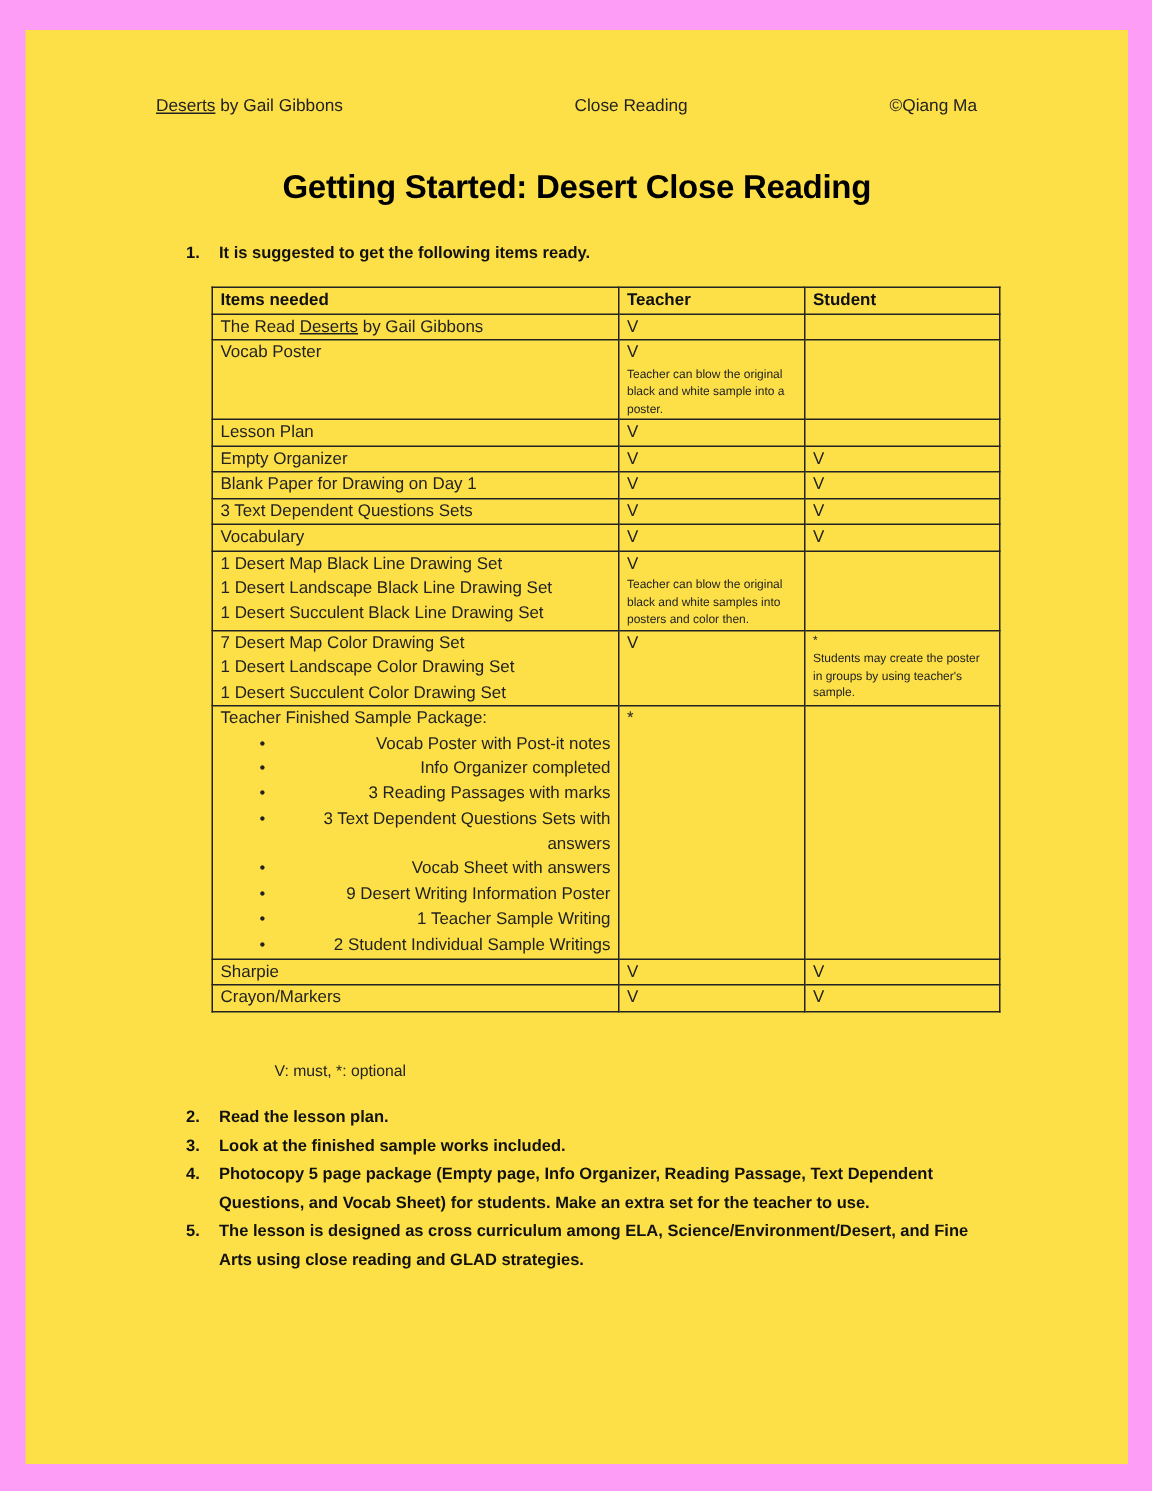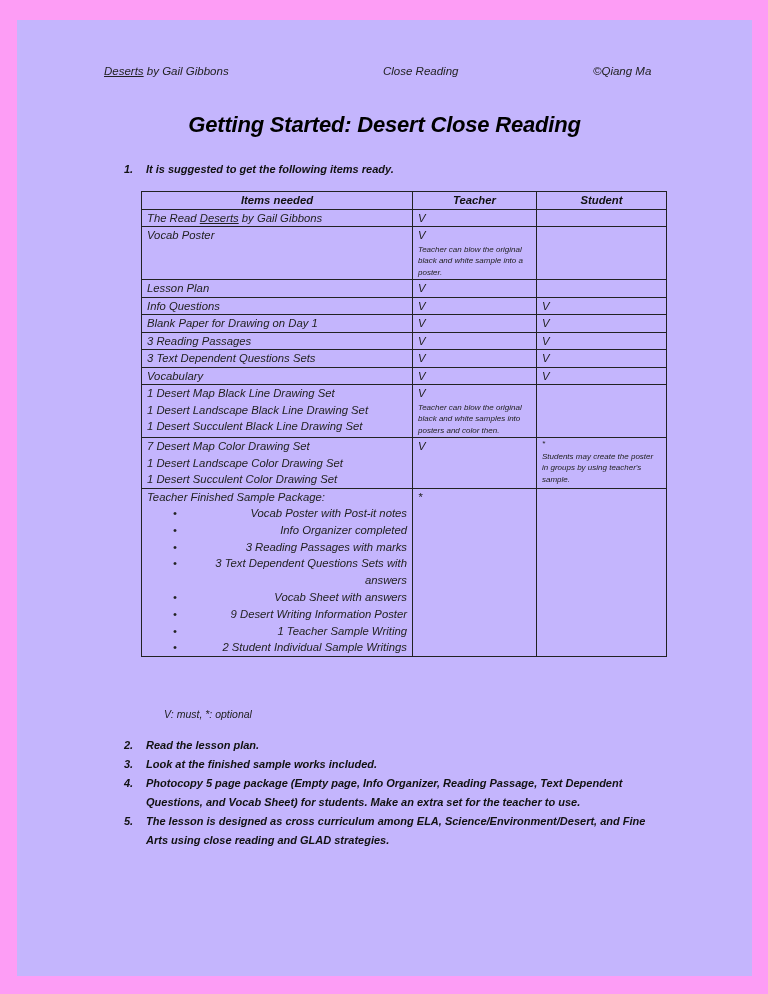--- a/index.html
+++ b/index.html
@@ -1,21 +1,21 @@
 <!DOCTYPE html>
 <html><head>
 <meta charset="utf-8">
 <style>
   html, body { margin:0; padding:0; }
   body {
     width:768px; height:994px; background:#fd9df5; position:relative; overflow:hidden;
     font-family:"Liberation Sans", "DejaVu Sans", sans-serif; color:#111;
   }
   .page {
-    position:absolute; left:17px; top:20px; width:735px; height:956px; background:#c4b5fd;font-style:italic;
+    position:absolute; left:17px; top:20px; width:735px; height:956px; background:#fde047;
   }
   .hdr { position:absolute; top:45px; font-size:11.5px; color:#222; }
   .hdr-left { left:87px; }
   .hdr-center { left:366px; }
   .hdr-right { left:576px; }
   .u { text-decoration:underline; }
   .title {
     position:absolute; top:92px; left:0; width:735px; text-align:center;
     font-size:22px; font-weight:bold; color:#000; letter-spacing:-0.2px;
   }
@@ -24,27 +24,27 @@
   }
   .step .num { position:absolute; left:0; width:20px; }
   .step .txt { position:absolute; left:22px; width:520px; }
   table.items {
     position:absolute; left:124px; top:171px; border-collapse:collapse;
     font-size:11.3px; color:#222;
   }
   table.items td, table.items th {
     border:1px solid #222; padding:0 5px; vertical-align:top; text-align:left; line-height:16.5px;
   }
-  table.items th { font-weight:bold; font-size:11.3px; color:#111;text-align:center; }
+  table.items th { font-weight:bold; font-size:11.3px; color:#111; }
   .c1 { width:260px; } .c2 { width:113px; } .c3 { width:119px; }
   .note { font-size:8px; line-height:11.5px; color:#222; display:block; padding-bottom:1px; }
   ul.pkg { margin:0; padding:0 0 0 26px; list-style:none; }
   ul.pkg li { position:relative; padding-left:18px; line-height:16.8px;text-align:right; }
   ul.pkg li::before { content:"•"; position:absolute; left:0; top:0; font-size:11px; }
-  .legend { position:absolute; left:147px; top:688px; font-size:10.5px; color:#222; }
+  .legend { position:absolute; left:166px; top:688px; font-size:10.5px; color:#222; }
 </style>
 </head>
 <body>
 
 <div class="page">
   <div class="hdr hdr-left"><span class="u">Deserts</span><span> by Gail Gibbons</span></div>
   <div class="hdr hdr-center">Close Reading</div>
   <div class="hdr hdr-right">©Qiang Ma</div>
 
   <div class="title">Getting Started: Desert Close Reading</div>
@@ -73,31 +73,26 @@
             <span class="note">Teacher can blow the original black and white sample into a poster.</span>
           </td>
       <td></td>
     </tr>
     <tr>
       <td>Lesson Plan</td>
       <td>V</td>
       <td></td>
     </tr>
     <tr>
-      <td>Info Questions</td>
+      <td>Empty Organizer</td>
       <td>V</td>
       <td>V</td>
     </tr>
     <tr>
       <td>Blank Paper for Drawing on Day 1</td>
-      <td>V</td>
-      <td>V</td>
-    </tr>
-    <tr>
-      <td>3 Reading Passages</td>
       <td>V</td>
       <td>V</td>
     </tr>
     <tr>
       <td>3 Text Dependent Questions Sets</td>
       <td>V</td>
       <td>V</td>
     </tr>
     <tr>
       <td>Vocabulary</td>
@@ -138,20 +133,30 @@
           <li>3 Text Dependent Questions Sets with answers</li>
           <li>Vocab Sheet with answers</li>
           <li>9 Desert Writing Information Poster</li>
           <li>1 Teacher Sample Writing</li>
           <li>2 Student Individual Sample Writings</li>
         </ul>
       </td>
       <td>*</td>
       <td></td>
     </tr>
+    <tr>
+      <td>Sharpie</td>
+      <td>V</td>
+      <td>V</td>
+    </tr>
+    <tr>
+      <td>Crayon/Markers</td>
+      <td>V</td>
+      <td>V</td>
+    </tr>
   </tbody>
     </table>
 
   <div class="legend">V: must,   *: optional</div>
 
   <div class="step" style="top:716px;">
     <span class="num">2.</span>
     <span class="txt">Read the lesson plan.</span>
   </div>
   <div class="step" style="top:735px;">

